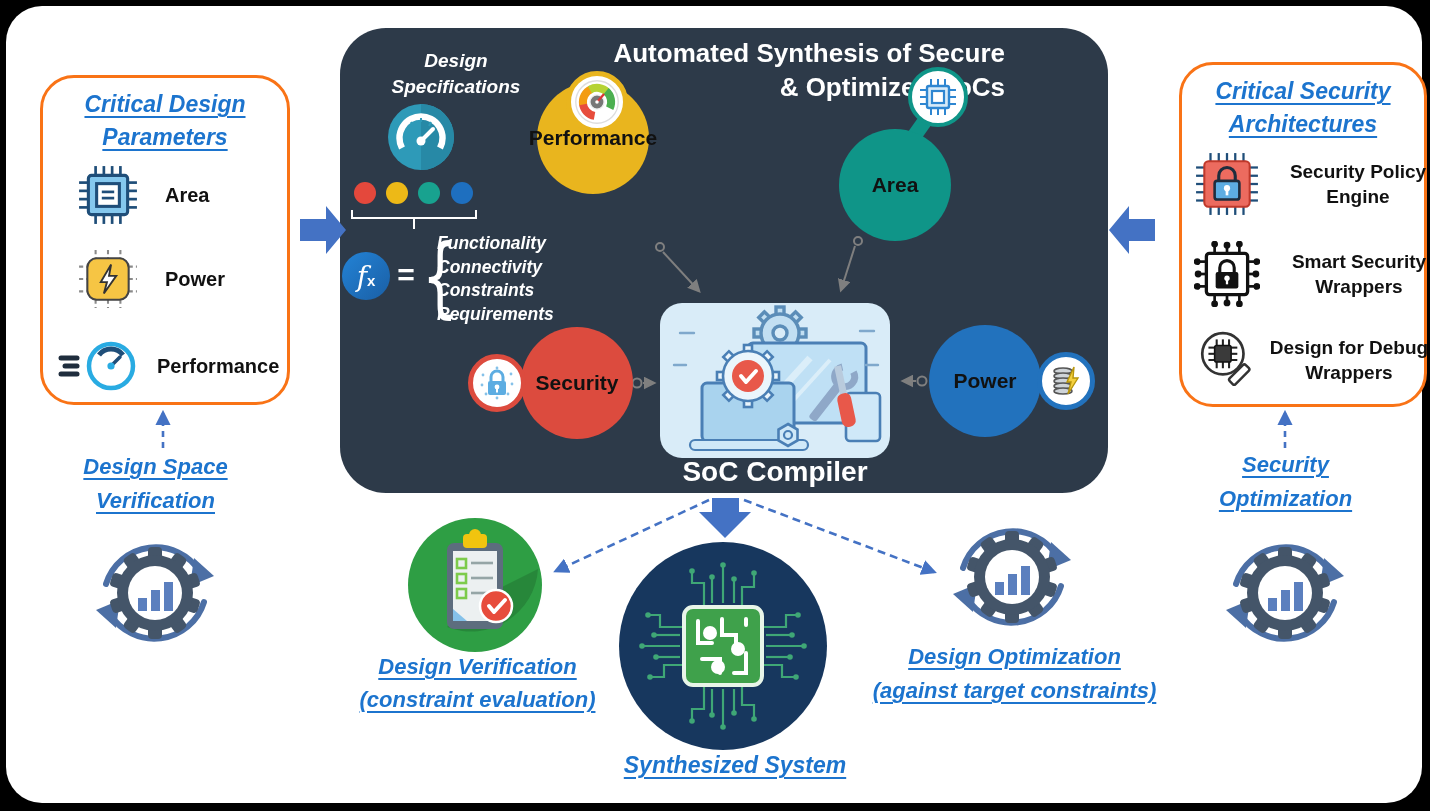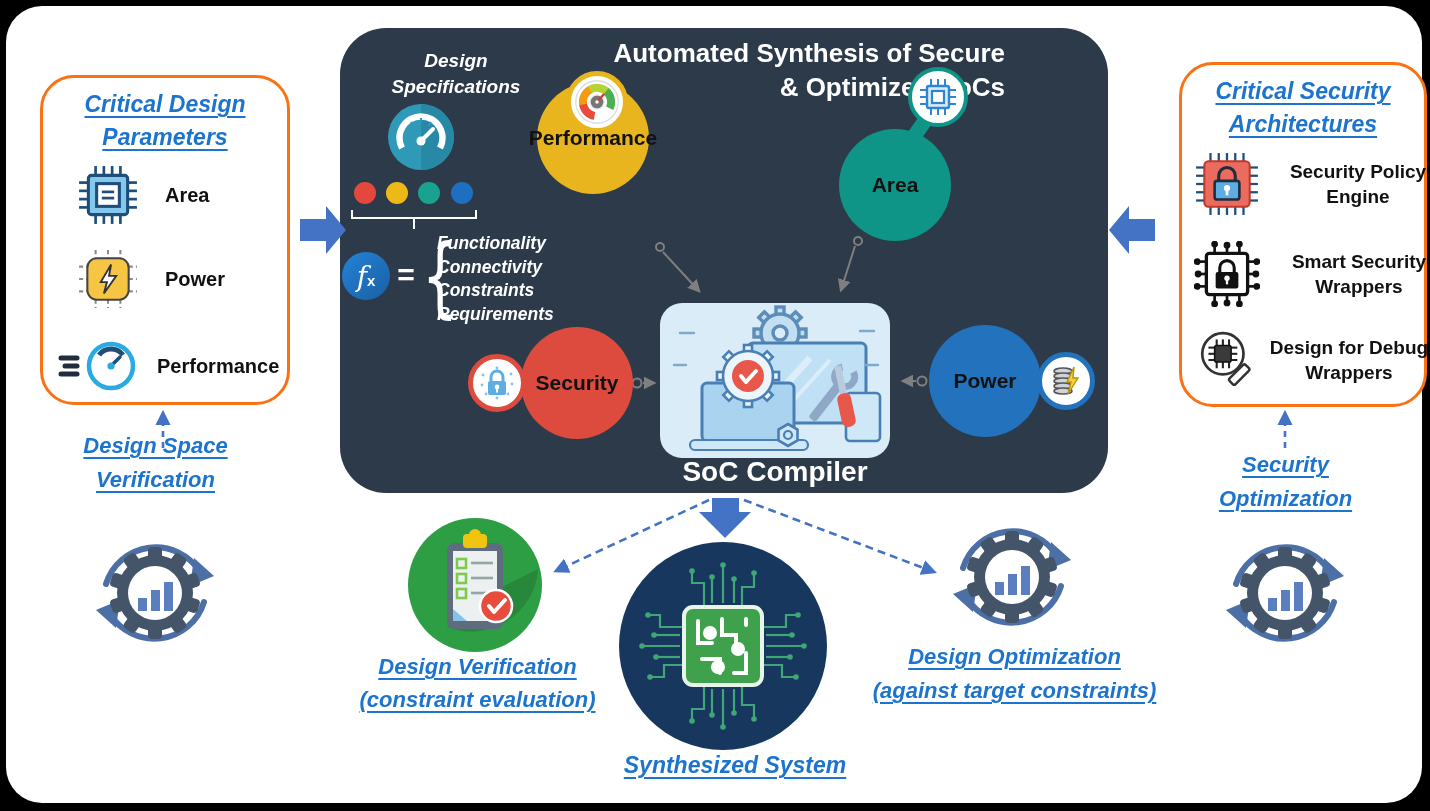--- a/index.html
+++ b/index.html
@@ -442,21 +442,21 @@
       <g stroke="#7FA8CC" stroke-width="2.4" stroke-linecap="round">
         <line x1="20" y1="30" x2="34" y2="30"></line>
           <line x1="14" y1="62" x2="26" y2="62"></line>
         <line x1="200" y1="28" x2="214" y2="28"></line>
           <line x1="206" y1="62" x2="218" y2="62"></line>
       </g>
     </svg>
     <div id="compiler-label" class="abs">SoC Compiler</div>
   </div>
 
-  <div class="flow-label" style="left:48px;top:429px;width:215px;">
+  <div class="flow-label" style="left:48px;top:450px;width:215px;">
     <span>Design Space</span>
     <span>Verification</span>
   </div>
   <svg class="abs" style="left:90px;top:528px" width="130" height="130">
     <use href="#gearCycle"></use>
   </svg>
 
   <div class="flow-label" style="left:1193px;top:448px;width:185px;">
     <span>Security</span>
     <span>Optimization</span>

